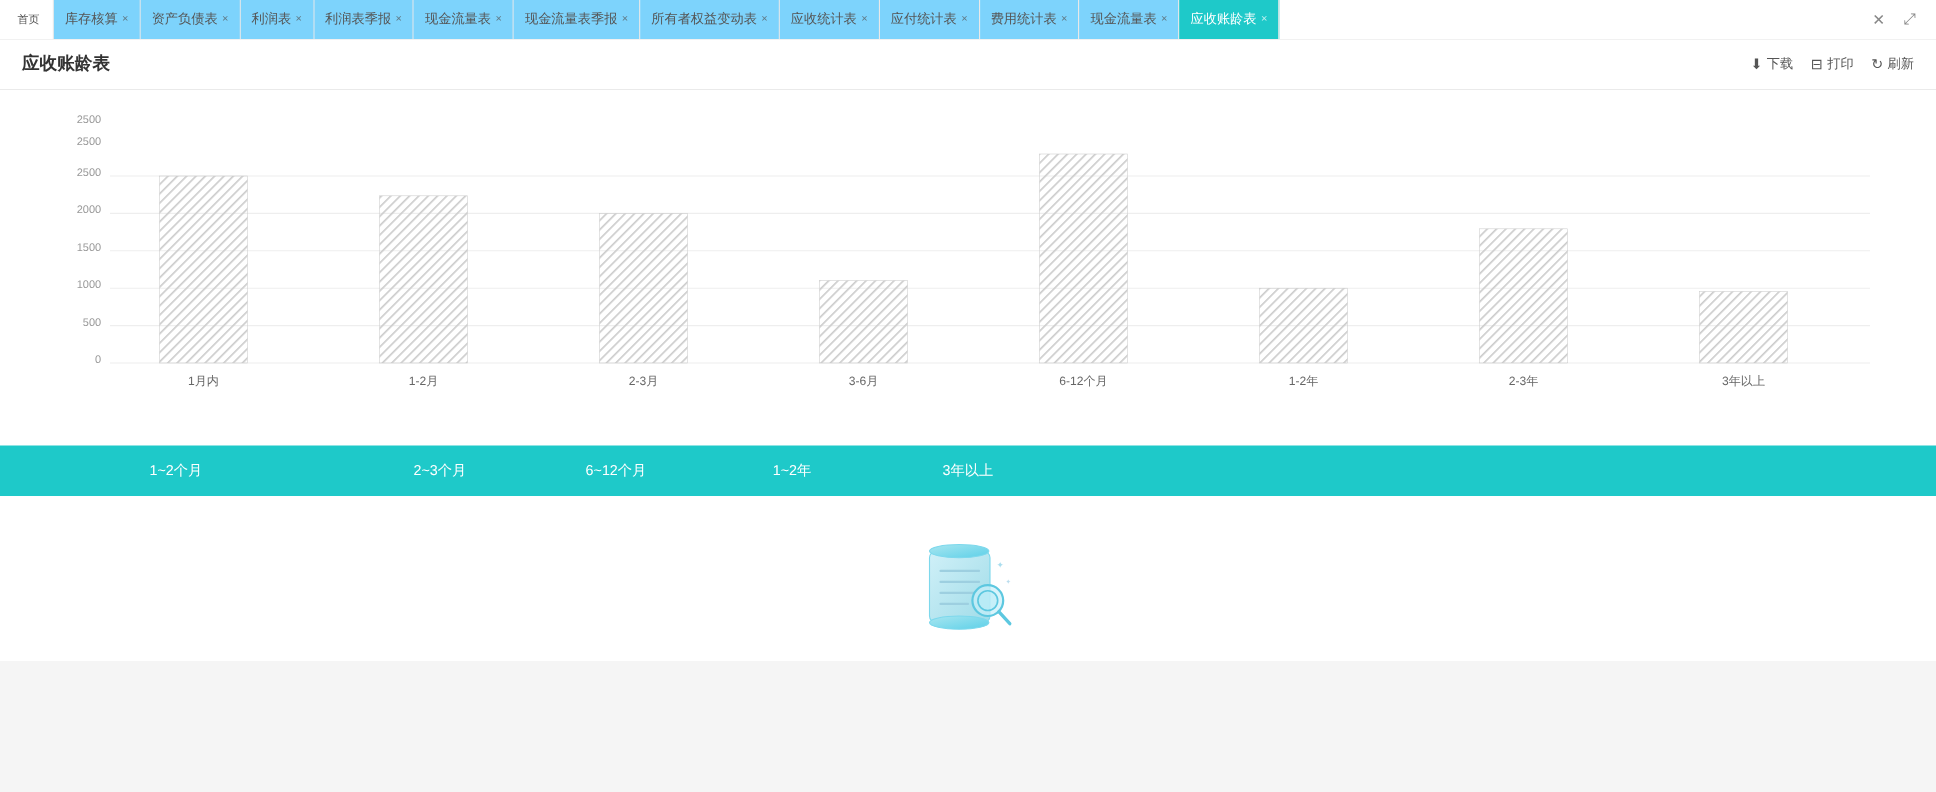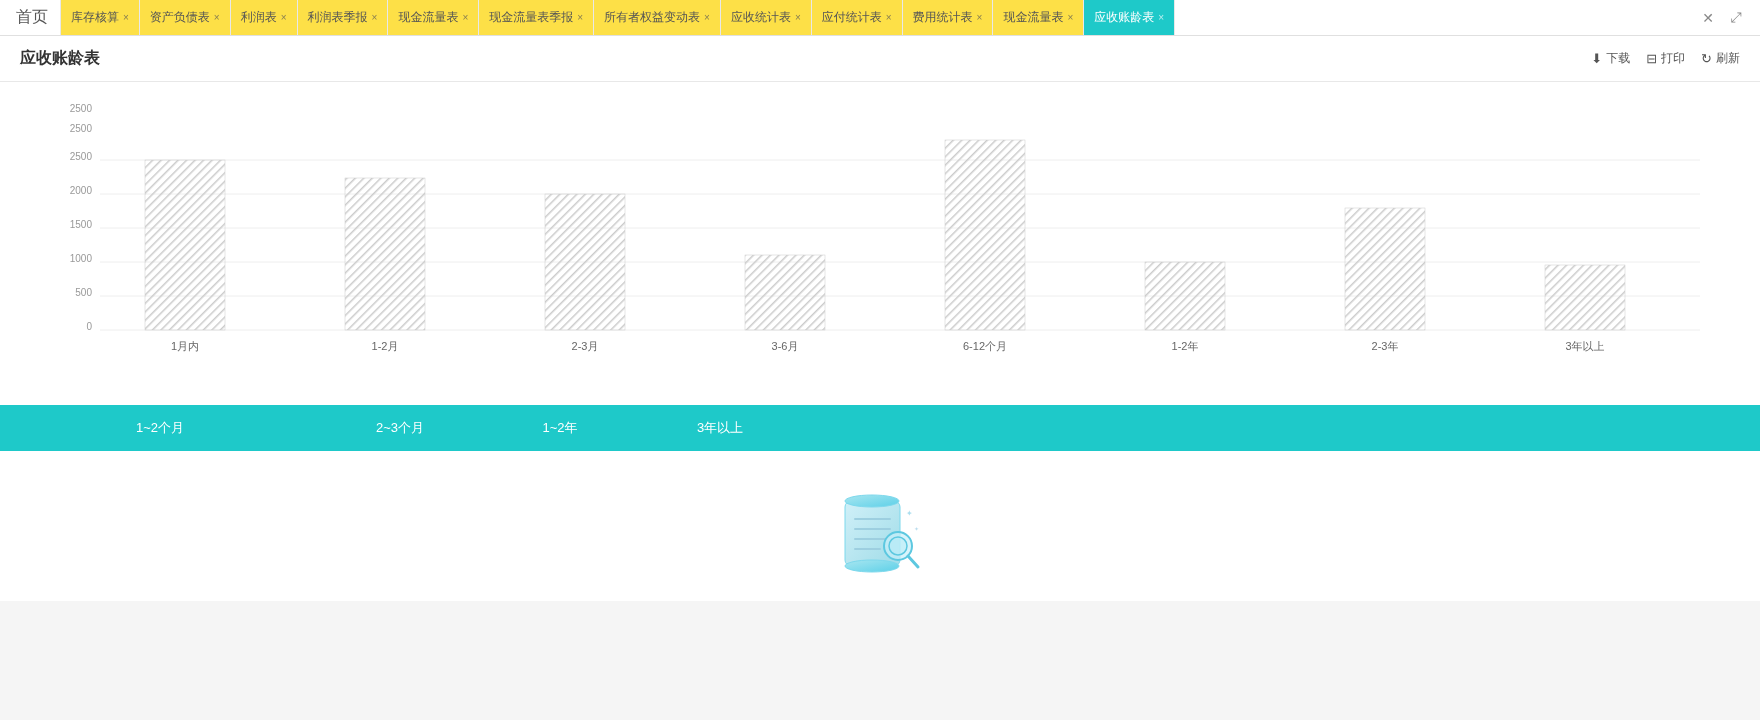--- a/index.html
+++ b/index.html
@@ -20,40 +20,40 @@
     .tab-bar::-webkit-scrollbar { height: 3px; }
     .tab-item {
       display: inline-flex;
       align-items: center;
       padding: 0 10px;
       height: 36px;
       cursor: pointer;
       font-size: 12px;
       color: #555;
       border-right: 1px solid #e8e8e8;
-      background: #fde047;
+      background: #7dd3fc;
       flex-shrink: 0;
       gap: 4px;
     }
     .tab-item.active {
       background: #1ec9c9;
       color: #fff;
     }
     .tab-item .close-btn {
       font-size: 10px;
       cursor: pointer;
       opacity: 0.7;
     }
     .tab-home {
       padding: 0 12px;
       height: 36px;
       display: inline-flex;
       align-items: center;
       cursor: pointer;
-      font-size: 16px;
+      font-size: 10px;
       color: #555;
       background: #fff;
       border-right: 1px solid #e8e8e8;
       flex-shrink: 0;
     }
     .tab-bar-actions {
       margin-left: auto;
       display: flex;
       align-items: center;
       gap: 4px;
@@ -296,20 +296,21 @@
         <text x="1145" y="248" class="x-axis-label" text-anchor="middle">1-2年</text>
         <text x="1345" y="248" class="x-axis-label" text-anchor="middle">2-3年</text>
         <text x="1545" y="248" class="x-axis-label" text-anchor="middle">3年以上</text>
       </svg>
     </div>
   </div>
 
   <div class="table-header">
     <div class="table-header-cell">1~2个月</div>
     <div class="table-header-cell">2~3个月</div>
+    <div class="table-header-cell">6~12个月</div>
     <div class="table-header-cell">1~2年</div>
     <div class="table-header-cell">3年以上</div>
   </div>
 
   <div class="empty-state">
     <svg class="empty-icon" viewBox="0 0 100 90" xmlns="http://www.w3.org/2000/svg">
 
       <defs>
         <linearGradient id="blueGrad" x1="0%" y1="0%" x2="100%" y2="100%">
           <stop offset="0%" style="stop-color:#a8e6f0;stop-opacity:1"></stop>

